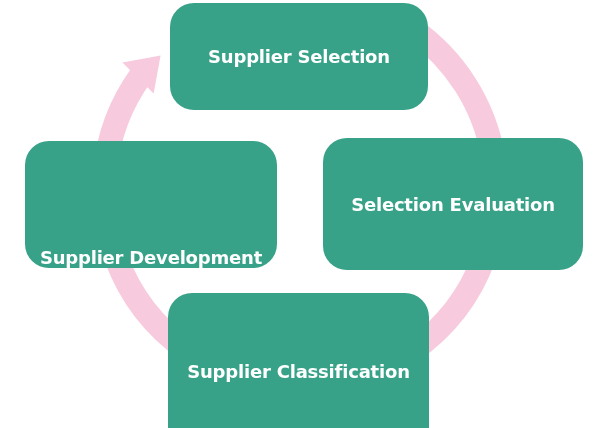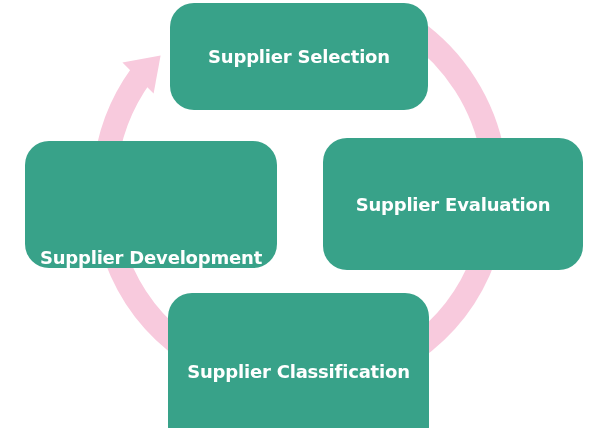--- a/index.html
+++ b/index.html
@@ -56,21 +56,21 @@
     <path d="M 493 156 A 196 196 0 0 0 412.4 29.4" fill="none" stroke="#f8cadd" stroke-width="24" stroke-linecap="butt"></path>
 
     <polygon points="160.6,55.4 153.6,93.6 122.4,62.4" fill="#f8cadd"></polygon>
   </svg>
 
   <div class="node node-top">
     <span>Supplier Selection</span>
   </div>
 
   <div class="node node-right">
-    <span>Supplier Evaluation</span>
+    <span>Selection Evaluation</span>
   </div>
 
   <div class="node node-bottom">
     <span>Supplier Classification</span>
   </div>
 
   <div class="node node-left">
     <span>Supplier Development</span>
   </div>
 

